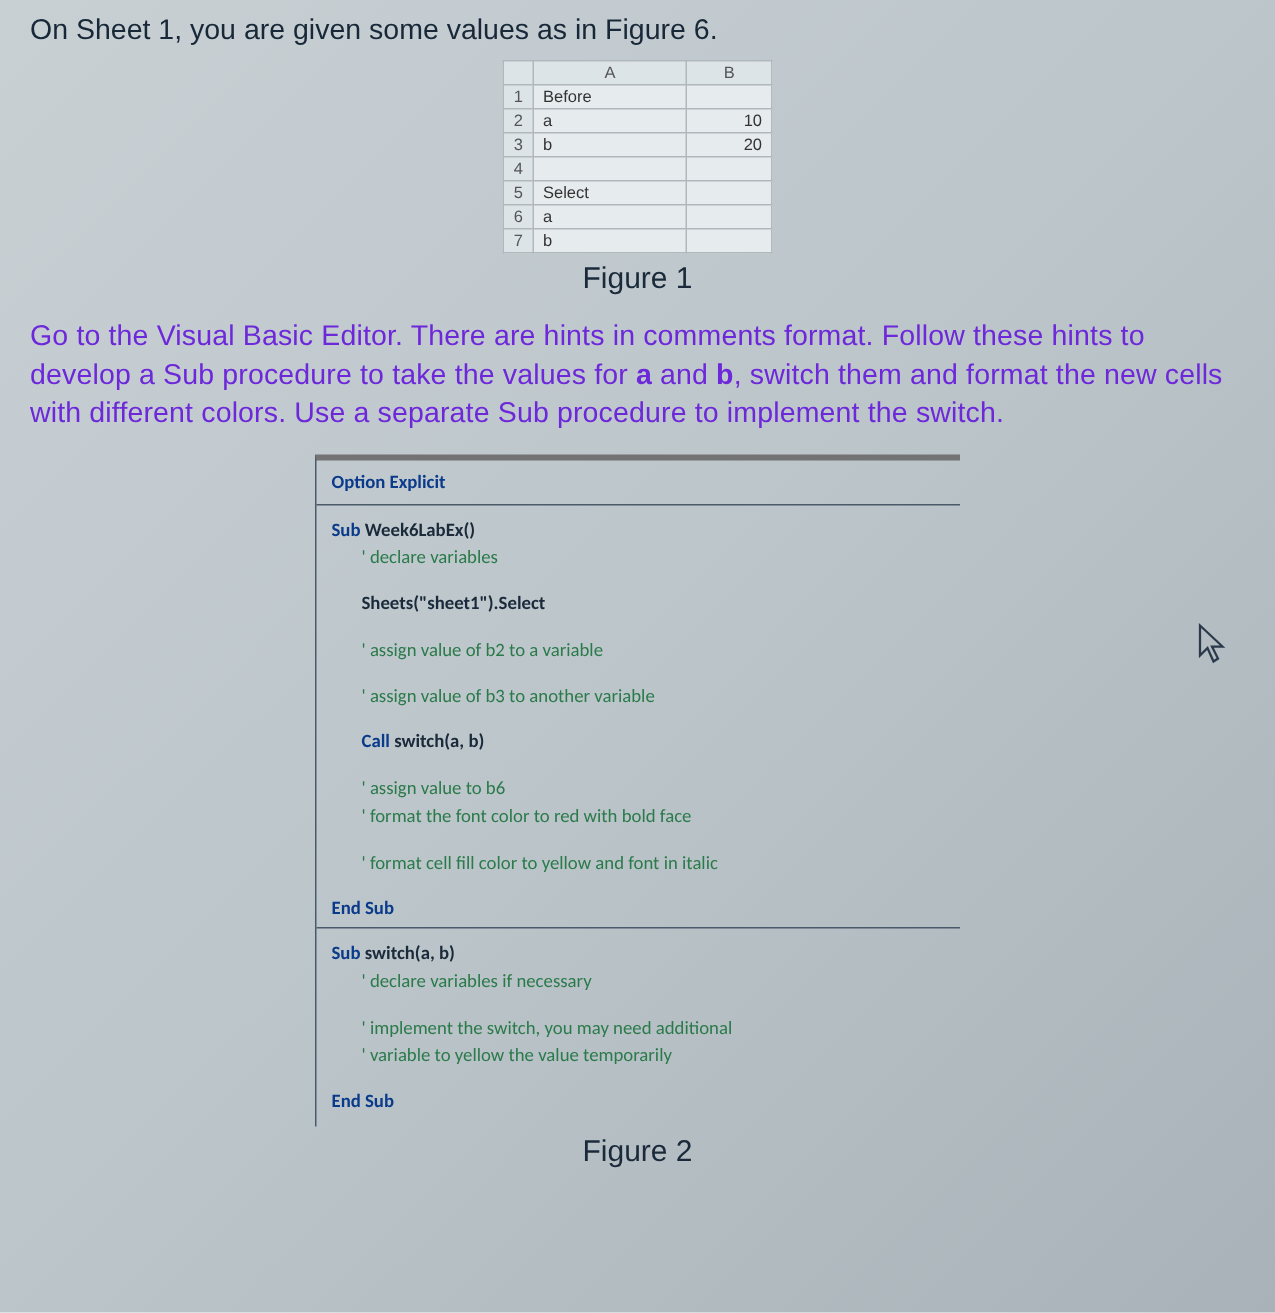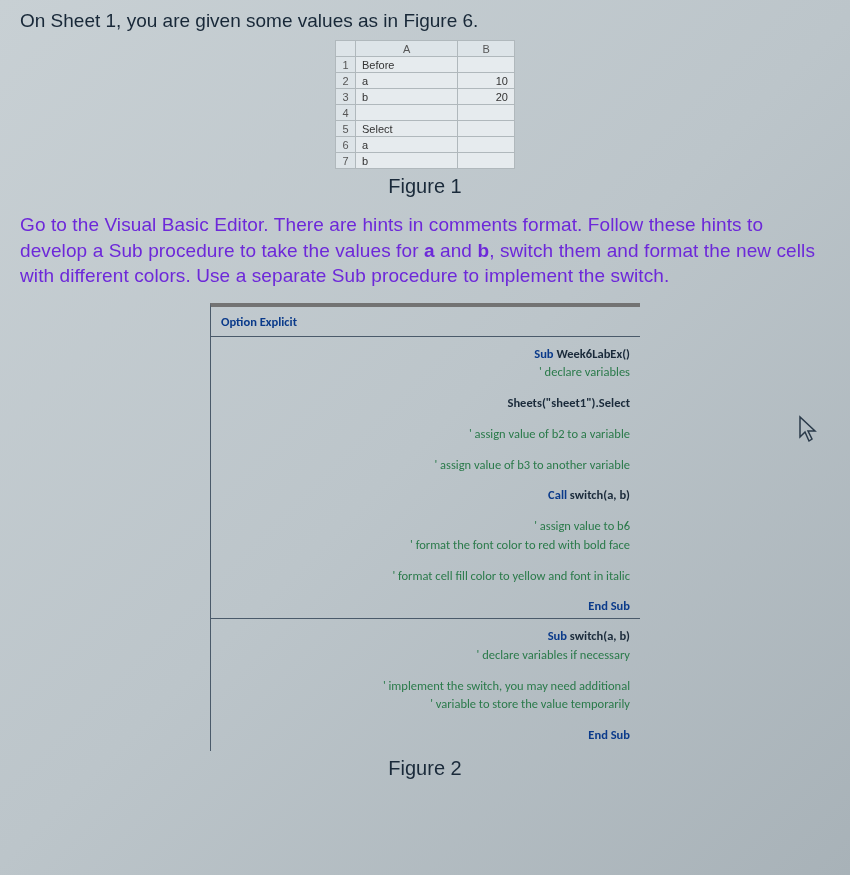--- a/index.html
+++ b/index.html
@@ -66,21 +66,21 @@
     .code-box {
       width: 430px;
       margin: 0 auto;
       border-left: 1px solid #4a5a6a;
       border-top: 4px solid #737373;
       padding: 6px 10px 6px 10px;
       font-family: "Segoe UI", Calibri, Arial, sans-serif;
       font-size: 12.5px;
       line-height: 1.5;
     }
-    .code-line { white-space: pre; text-align: right; }
+    .code-line { white-space: pre; }
     .code-indent { padding-left: 20px; }
     .kw-blue { color: #0a3a8a; font-weight: bold; }
     .name-dark { color: #1a2a3a; font-weight: bold; }
     .comment-green { color: #2a7a4a; }
     .hr-line {
       border: none;
       border-top: 1px solid #4a5a6a;
       margin: 2px -10px;
     }
     .option-exp {
@@ -184,21 +184,21 @@
 
   <div class="code-line kw-blue">End Sub</div>
   <hr class="hr-line">
   <div class="block-spacer-sm"></div>
 
   <div class="code-line"><span class="kw-blue">Sub </span><span class="name-dark">switch(a, b)</span></div>
   <div class="code-line code-indent comment-green">' declare variables if necessary</div>
   <div class="block-spacer"></div>
 
   <div class="code-line code-indent comment-green">' implement the switch, you may need additional</div>
-  <div class="code-line code-indent comment-green">' variable to store the value temporarily</div>
+  <div class="code-line code-indent comment-green">' variable to yellow the value temporarily</div>
   <div class="block-spacer"></div>
 
   <div class="code-line kw-blue">End Sub</div>
 </div>
 
 <div class="fig-caption">Figure 2</div>
 
 <svg class="cursor-icon" width="22" height="28" viewBox="0 0 22 28">
   <path d="M2 2 L2 22 L7 17 L11 26 L14 24 L10 16 L17 16 Z" fill="none" stroke="#2a3a4a" stroke-width="1.5"></path>
 </svg>

